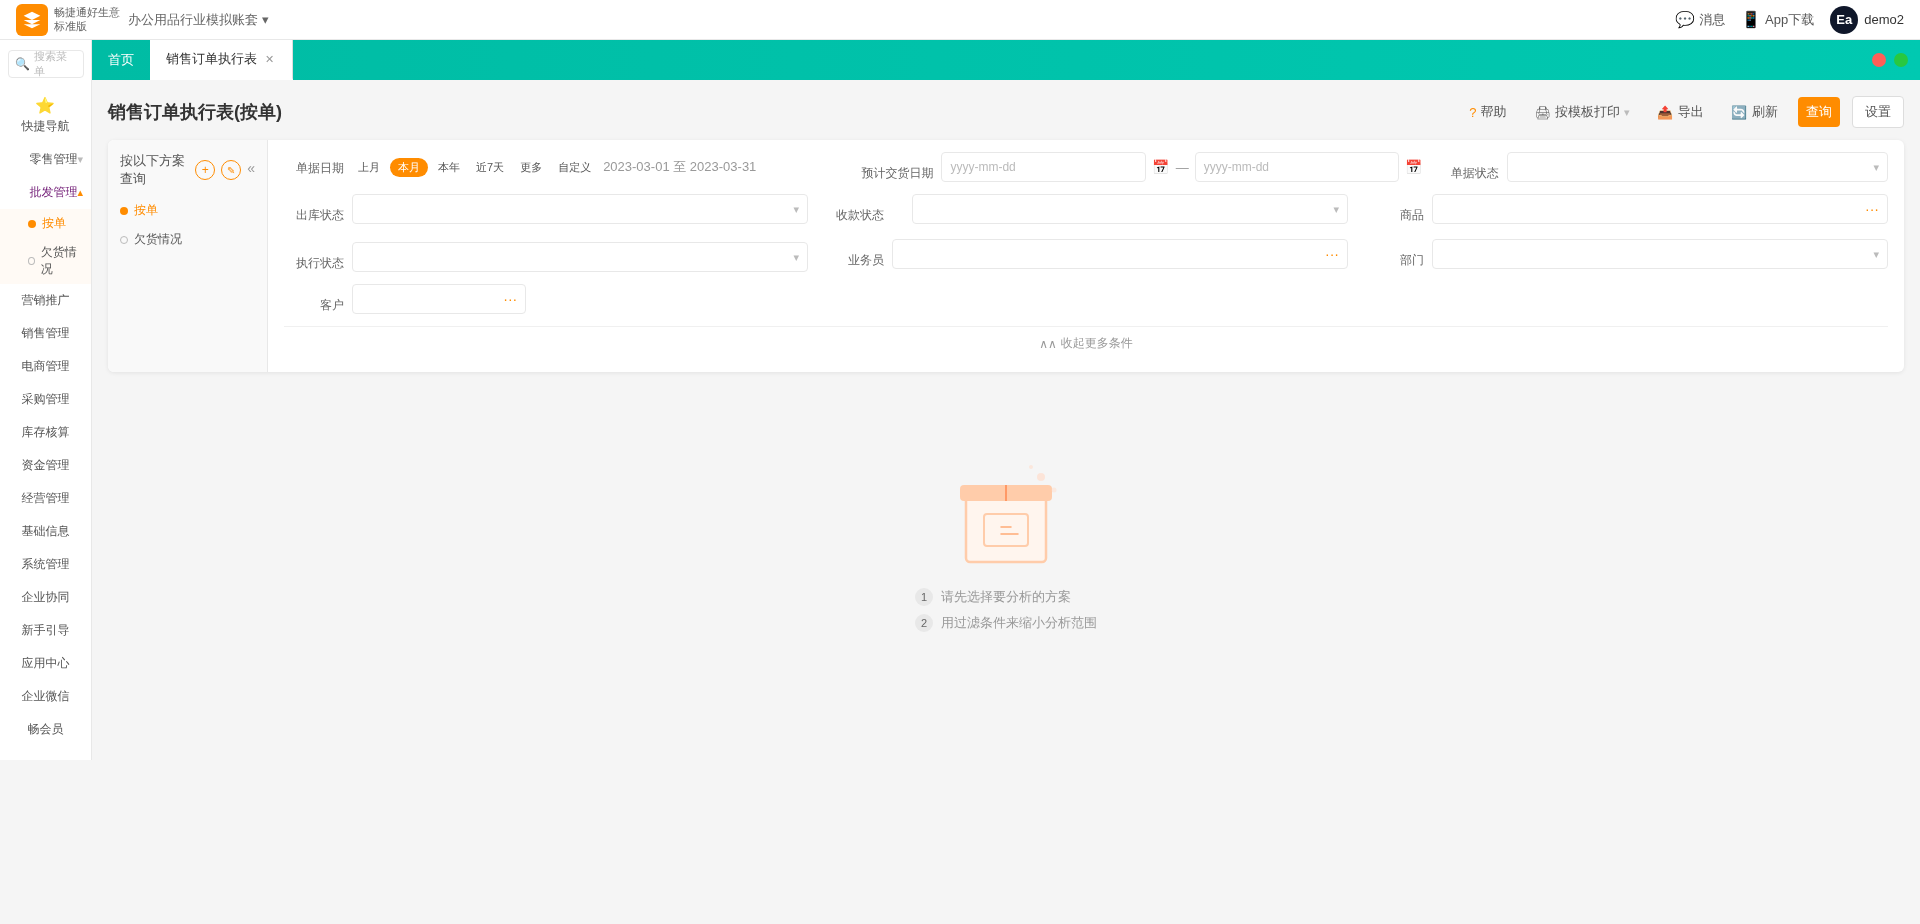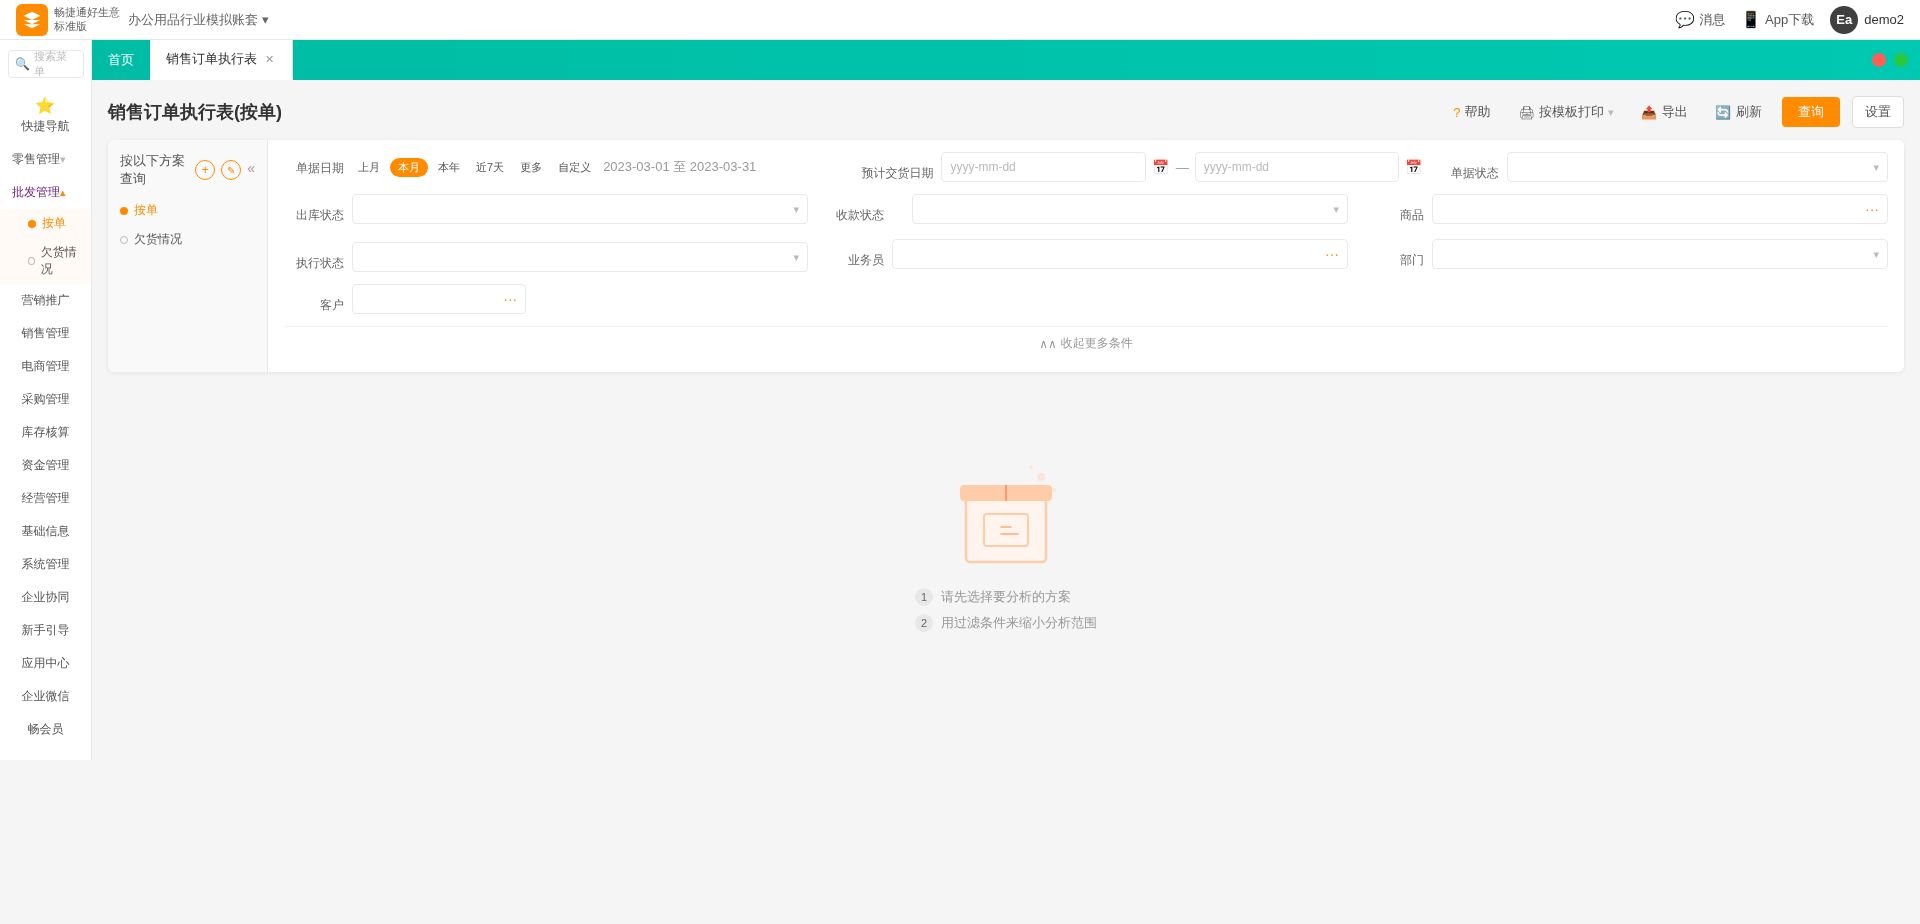--- a/index.html
+++ b/index.html
@@ -15,46 +15,46 @@
 
     
     .top-bar-left { display: flex; align-items: center; gap: 8px; }
     .logo-box { display: flex; align-items: center; gap: 6px; }
     .logo-icon { width: 32px; height: 32px; background: #ff8c00; border-radius: 6px; display: flex; align-items: center; justify-content: center; }
     .logo-icon svg { width: 20px; height: 20px; fill: white; }
     .logo-text { font-size: 11px; color: #666; line-height: 1.2; }
     .top-bar-title { font-size: 13px; color: #666; display: flex; align-items: center; gap: 4px; }
     .top-bar-right { display: flex; align-items: center; gap: 16px; }
     .top-bar-btn { display: flex; align-items: center; gap: 4px; font-size: 13px; color: #555; cursor: pointer; }
-    .user-avatar { width: 28px; height: 28px; border-radius: 50%; background: #404040; display: flex; align-items: center; justify-content: center; color: white; font-size: 12px; overflow: hidden; }
+    .user-avatar { width: 28px; height: 28px; border-radius: 50%; background: #0f172a; display: flex; align-items: center; justify-content: center; color: white; font-size: 12px; overflow: hidden; }
     .sidebar-search { padding: 10px 8px; }
     .sidebar-search-box { width: 76px; height: 28px; border: 1px solid #e8e8e8; border-radius: 4px; display: flex; align-items: center; padding: 0 6px; gap: 4px; cursor: pointer; }
     .sidebar-item { display: flex; align-items: center; justify-content: center; flex-direction: column; padding: 8px 4px; cursor: pointer; color: #555; font-size: 12px; gap: 3px; }
-    .sidebar-item-with-arrow { display: flex; align-items: center; justify-content: flex-start; padding: 8px 8px 8px 12px; cursor: pointer; color: #555; font-size: 12px; }
+    .sidebar-item-with-arrow { display: flex; align-items: center; justify-content: flex-end; padding: 8px 8px 8px 12px; cursor: pointer; color: #555; font-size: 12px; }
     .sidebar-item-with-arrow.expanded { color: #ff8c00; }
     .sidebar-sub { padding-left: 16px; background: #fffaf5; }
     .sidebar-sub-item { padding: 6px 12px; font-size: 12px; color: #555; cursor: pointer; display: flex; align-items: center; gap: 6px; }
     .sidebar-sub-item.active { color: #ff8c00; }
 
     
     .tab { height: 40px; display: flex; align-items: center; padding: 0 16px; cursor: pointer; font-size: 13px; color: #555; border-right: 1px solid #ddd; gap: 6px; }
     .tab.active { background: #fff; color: #333; border-bottom: 2px solid #00bcd4; }
     .tab-home { background: #fff; border-bottom: 2px solid transparent; }
     .tab-close { font-size: 11px; color: #999; cursor: pointer; padding: 2px; border-radius: 2px; }
     .window-controls { margin-left: auto; display: flex; align-items: center; gap: 8px; padding: 0 12px; }
     .win-btn { width: 14px; height: 14px; border-radius: 50%; cursor: pointer; display: flex; align-items: center; justify-content: center; font-size: 10px; color: transparent; }
     .win-btn.close { background: #ff5f57; }
     .win-btn.maximize { background: #28c840; }
 
     
     .page-header { display: flex; align-items: center; justify-content: space-between; margin-bottom: 12px; }
     .page-title { font-size: 18px; font-weight: bold; color: #333; }
     .page-actions { display: flex; align-items: center; gap: 12px; }
     .action-btn { display: flex; align-items: center; gap: 4px; font-size: 13px; color: #555; cursor: pointer; padding: 4px 8px; border-radius: 4px; }
-    .action-btn-primary { background: #ff8c00; color: white; border: none; border-radius: 4px; padding: 6px 16px; font-size: 13px; cursor: pointer; }
+    .action-btn-primary { background: #ff8c00; color: white; border: none; border-radius: 4px; padding: 6px 8px; font-size: 13px; cursor: pointer; }
     .action-btn-secondary { background: white; color: #555; border: 1px solid #ddd; border-radius: 4px; padding: 6px 12px; font-size: 13px; cursor: pointer; }
 
     
     .filter-container { display: flex; background: #fff; border-radius: 4px; overflow: hidden; }
     .filter-sidebar { width: 160px; background: #f9f9f9; border-right: 1px solid #e8e8e8; padding: 12px 0; flex-shrink: 0; }
     .filter-sidebar-header { display: flex; align-items: center; justify-content: space-between; padding: 0 12px 8px; }
     .filter-sidebar-title { font-size: 13px; color: #555; }
     .filter-sidebar-icons { display: flex; gap: 6px; }
     .filter-icon-btn { width: 20px; height: 20px; border-radius: 50%; display: flex; align-items: center; justify-content: center; cursor: pointer; font-size: 12px; color: #ff8c00; border: 1px solid #ff8c00; }
     .collapse-btn { font-size: 14px; color: #999; cursor: pointer; }

